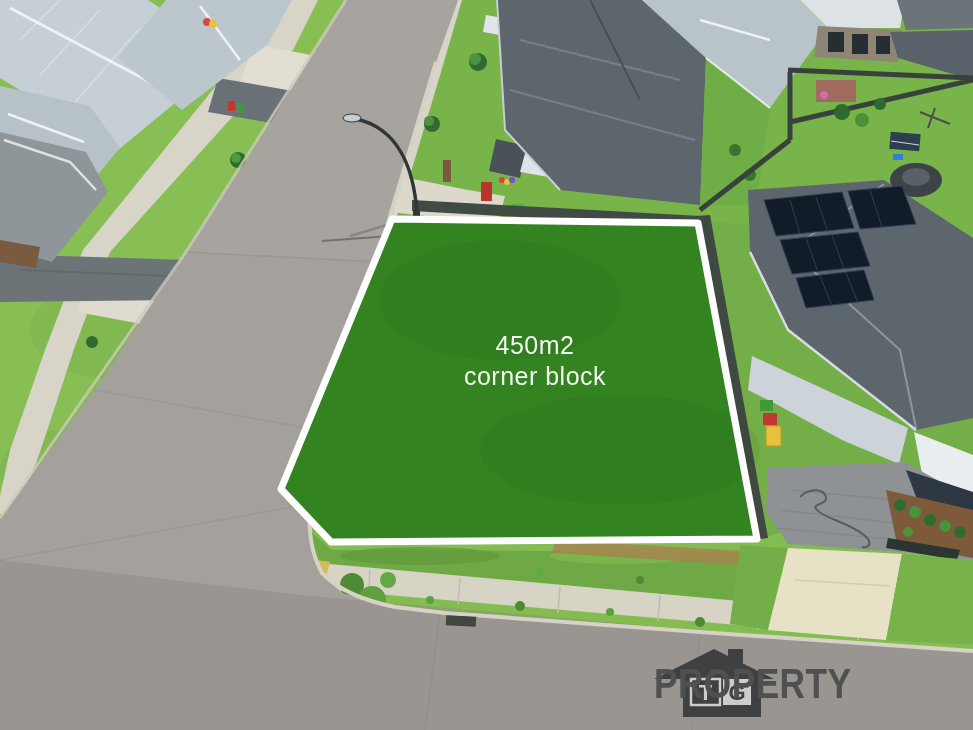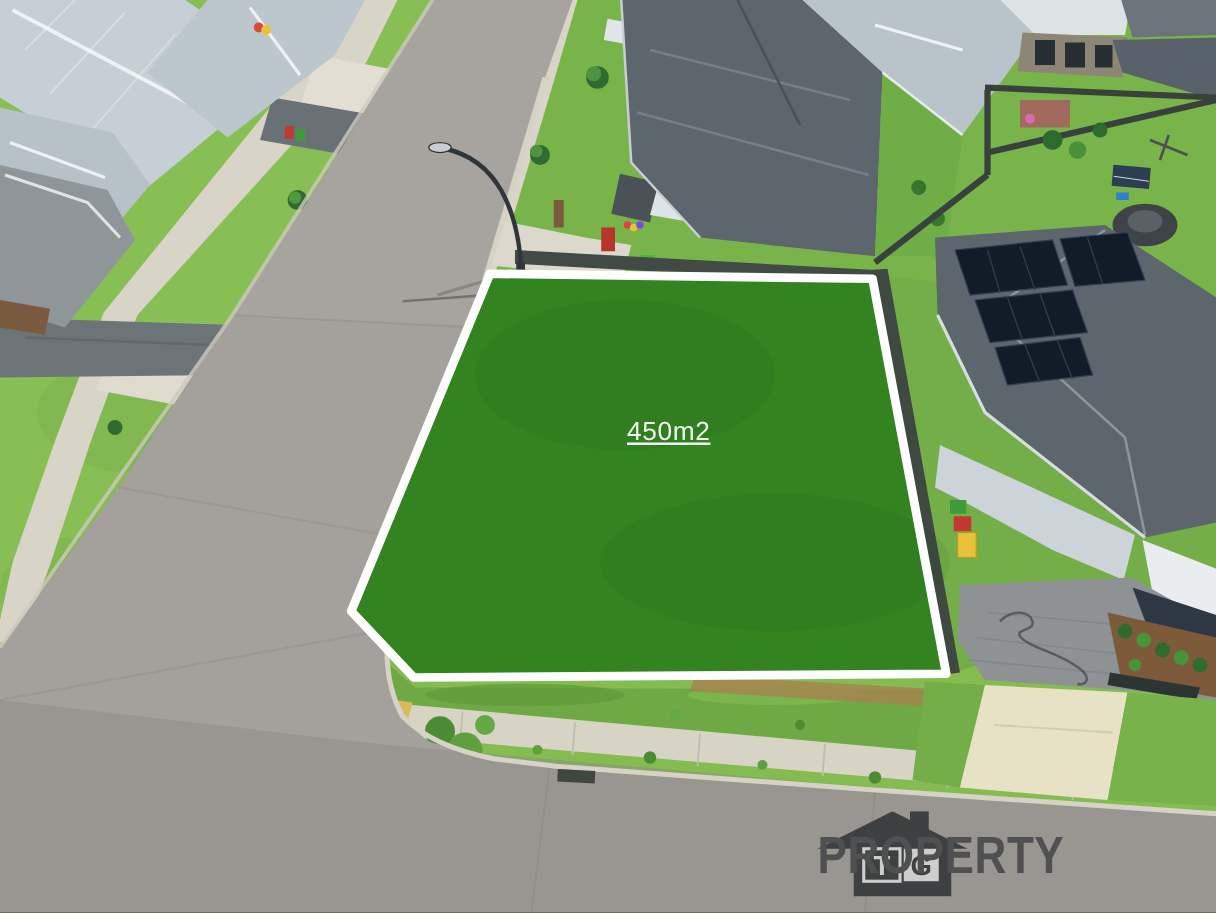--- a/index.html
+++ b/index.html
@@ -1,21 +1,21 @@
 <!DOCTYPE html>
 <html><head>
 <meta charset="utf-8">
 <style>
   html,body{margin:0;padding:0;background:#222;}
   .scene{position:relative;width:973px;height:730px;overflow:hidden;
          font-family:"Liberation Sans",sans-serif;background:#84bc52;}
   .scene svg{position:absolute;left:0;top:0;display:block;}
   .lot-label{position:absolute;left:385px;top:330px;width:300px;
-             text-align:center;color:#f4f6f1;font-size:21px;line-height:31px;
-             letter-spacing:.5px;pointer-events:none;text-decoration:underline;}
+             text-align:center;color:#f4f6f1;font-size:25px;line-height:31px;
+             letter-spacing:.5px;pointer-events:none;}
   .logo{position:absolute;left:654px;top:649px;display:flex;align-items:center;
         gap:5px;opacity:.95;}
   .logo-word{font-size:42px;font-weight:bold;color:#4b4d4e;line-height:70px;
              letter-spacing:.5px;transform:scaleX(.84);transform-origin:left center;
              white-space:nowrap;}
 </style>
 </head>
 <body>
 
 <div class="scene">
@@ -218,20 +218,21 @@
   <g>
     <polygon points="392,219 698,223 757,539 331,542 281,489" fill="#338321"></polygon>
     <ellipse cx="500" cy="300" rx="120" ry="60" fill="#1d5c1e" opacity=".10"></ellipse>
     <ellipse cx="620" cy="450" rx="140" ry="55" fill="#1d5c1e" opacity=".10"></ellipse>
     <polygon points="392,219 698,223 757,539 331,542 281,489" fill="none" stroke-width="7" stroke-linejoin="round" stroke="#ffffff"></polygon>
   </g>
 </svg>
 
 <div class="lot-label">
   <div>450m2</div>
+  <div>corner block</div>
 </div>
 
 <div class="logo">
   <svg width="122" height="70" viewBox="0 0 122 70">
     <rect x="74" y="0" width="15" height="16" fill="#3a3c3d"></rect>
     <polygon points="0,30 60,0 120,30" fill="#3a3c3d"></polygon>
     <rect x="29" y="26" width="78" height="42" fill="#3a3c3d"></rect>
     <rect x="37" y="30" width="29" height="26" fill="#3a3c3d" stroke="#cfd0d0" stroke-width="2.5"></rect>
     <text x="51.5" y="51" text-anchor="middle" font-family="Liberation Sans, sans-serif" font-size="22" font-weight="bold" fill="#cfd0d0">T</text>
     <rect x="69" y="30" width="28" height="26" fill="#cfd0d0"></rect>

